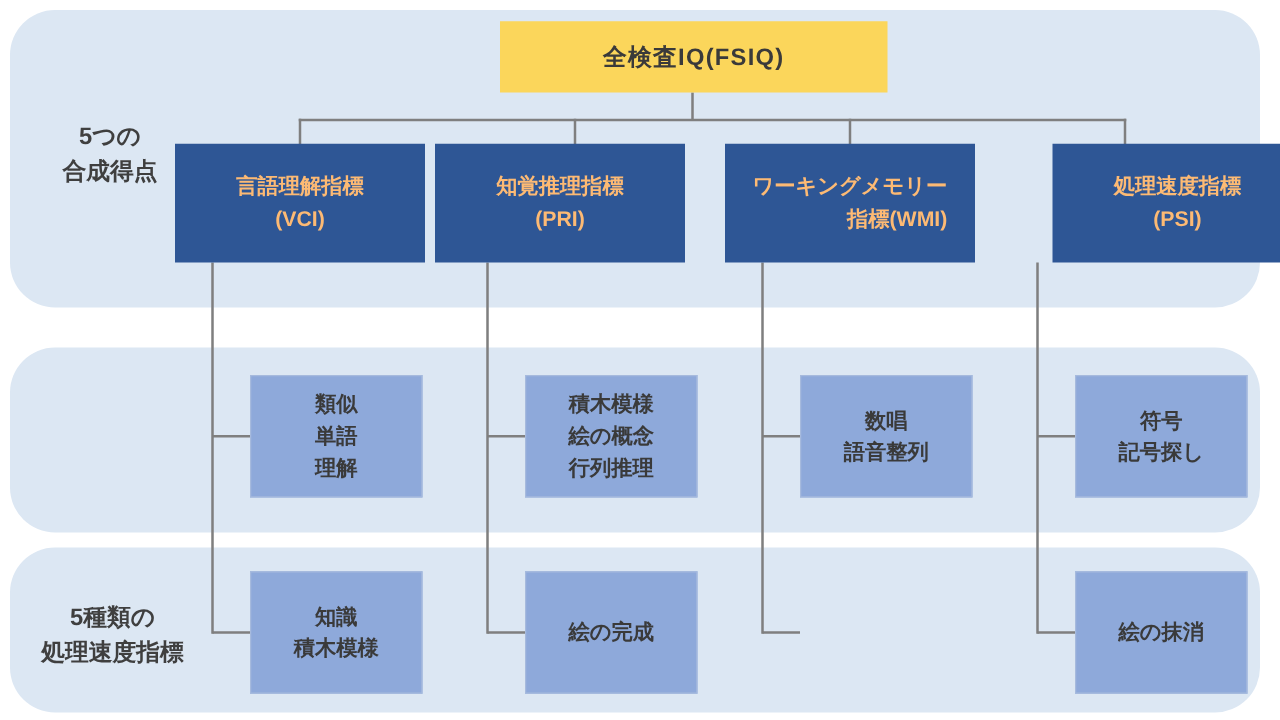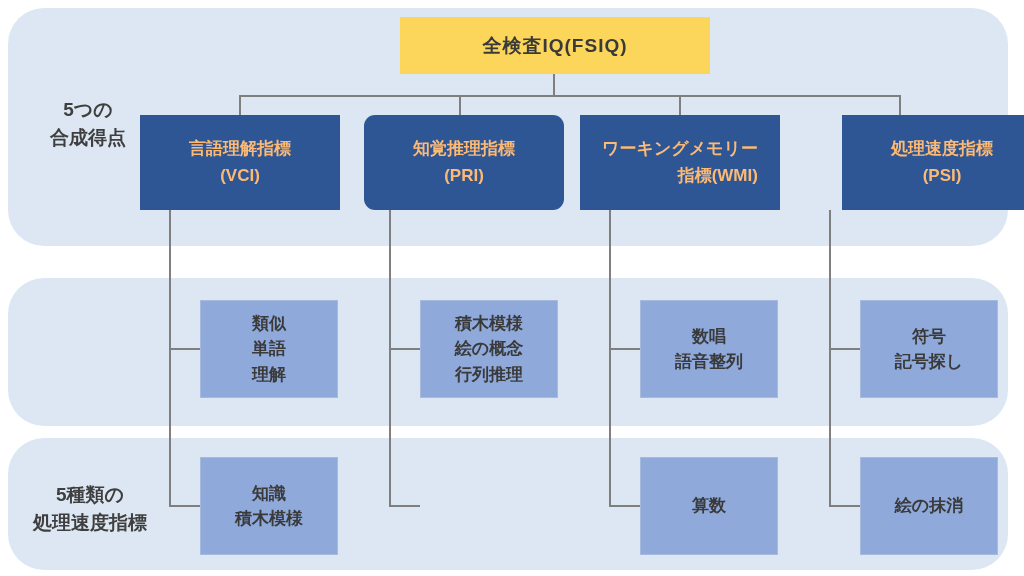--- a/index.html
+++ b/index.html
@@ -31,21 +31,21 @@
     color:#fdba74;font-size:17px;font-weight:bold;line-height:1.55;
     display:flex;align-items:center;justify-content:center;text-align:center;white-space:pre-line;
   }
   .subtest-box{
     position:absolute;width:138px;height:98px;background:#8ea9da;border:1px solid #a6badd;
     box-sizing:border-box;color:#3a3a3a;font-size:17px;font-weight:bold;line-height:1.5;
     display:flex;align-items:center;justify-content:center;text-align:center;white-space:pre-line;
   }
   .core-row{top:300px;}
   .supp-row{top:457px;}
-  .colx0{left:140px;} .colx1{left:364px;border-radius:11px;} .colx2{left:580px;text-align:right;} .colx3{left:822px;margin-left:20px;}
+  .colx0{left:140px;} .colx1{left:348px;} .colx2{left:580px;text-align:right;} .colx3{left:822px;margin-left:20px;}
   .colb0{left:200px;} .colb1{left:420px;} .colb2{left:640px;} .colb3{left:860px;}
 
   .line{position:absolute;background:#7f7f7f;}
   .v{width:2px;} .h{height:2px;}
 
   .stem{left:553px;top:74px;height:22px;}
   .hbar{left:239px;top:95px;width:662px;}
   .drop0{left:239px;} .drop1{left:459px;} .drop2{left:679px;} .drop3{left:899px;}
   .drop{top:95px;height:21px;}
 
@@ -106,16 +106,16 @@
   <div class="subtest-box core-row colb0">類似
 単語
 理解</div>
   <div class="subtest-box core-row colb2">数唱
 語音整列</div>
   <div class="subtest-box core-row colb3">符号
 記号探し</div>
 
   <div class="subtest-box supp-row colb0">知識
 積木模様</div>
-  <div class="subtest-box supp-row colb2">算数</div>
+  <div class="subtest-box supp-row colb1">絵の完成</div>
   <div class="subtest-box supp-row colb3">絵の抹消</div>
 
 </div>
 
 </body></html>

